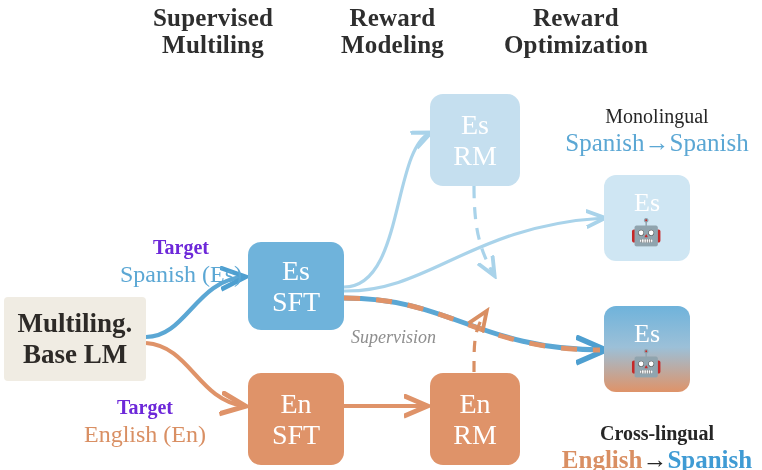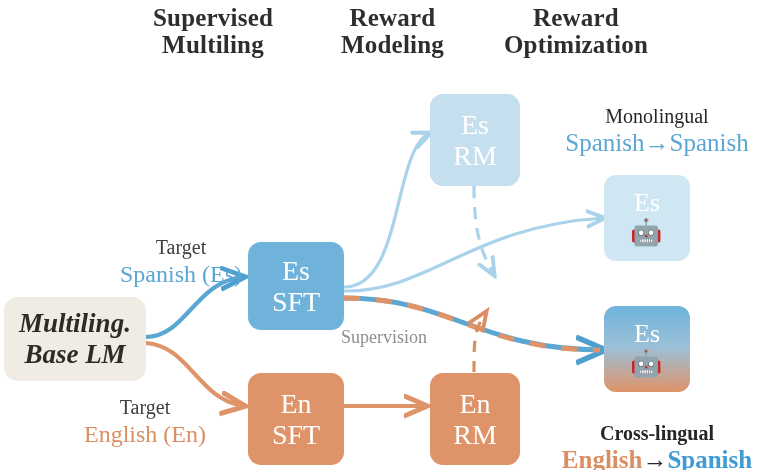--- a/index.html
+++ b/index.html
@@ -11,26 +11,26 @@
 
   .col-head{position:absolute;text-align:center;font-weight:bold;
             color:#2e2e2e;font-size:25px;line-height:1.08;letter-spacing:.2px;}
 
   .node{position:absolute;border-radius:13px;display:flex;flex-direction:column;
         align-items:center;justify-content:center;color:#ffffff;
         font-size:28px;line-height:1.12;text-align:center;}
   .node .l1{display:block;}
   .node .l2{display:block;}
 
-  .baselm{position:absolute;background:#f0ece3;border-radius:14px;
+  .baselm{position:absolute;background:#f0ece3;border-radius:4px;
           display:flex;flex-direction:column;align-items:center;justify-content:center;
-          color:#2d2a27;font-size:27px;font-weight:bold;line-height:1.16;text-align:center;font-style:italic;}
+          color:#2d2a27;font-size:27px;font-weight:bold;line-height:1.16;text-align:center;}
 
   .sidelabel{position:absolute;text-align:center;line-height:1.18;}
-  .sidelabel .top{display:block;font-weight:normal;color:#404040;font-size:20px;}
+  .sidelabel .top{display:block;font-weight:bold;color:#6d28d9;font-size:20px;}
   .sidelabel .sub{display:block;font-size:24px;}
   .blue-t{color:#5ba7d4;}
   .orange-t{color:#d98f63;}
 
   .outbox{position:absolute;border-radius:12px;display:flex;flex-direction:column;
           align-items:center;justify-content:center;}
   .outbox .es{color:#fff;font-size:26px;line-height:1;margin-bottom:4px;}
   .outbox .bot{font-size:26px;line-height:1;}
 
   .reslabel{position:absolute;text-align:center;line-height:1.2;}
@@ -127,21 +127,21 @@
   <div class="node" style="left:430px;top:94px;width:90px;height:92px;background:#c5dfef;">
     <span class="l1">Es</span>
     <span class="l2">RM</span>
   </div>
 
   <div class="node" style="left:430px;top:373px;width:90px;height:92px;background:#df9369;">
     <span class="l1">En</span>
     <span class="l2">RM</span>
   </div>
 
-  <div class="supervision" style="left:341px;top:327px;">Supervision</div>
+  <div class="supervision" style="left:351px;top:327px;font-style:italic;">Supervision</div>
 
   <div class="outbox" style="left:604px;top:175px;width:86px;height:86px;background:#cfe6f3;">
     <span class="es">Es</span>
     <span class="bot">🤖</span>
   </div>
 
   <div class="outbox" style="left:604px;top:306px;width:86px;height:86px;background:transparent;">
     <span class="es">Es</span>
     <span class="bot">🤖</span>
   </div>

